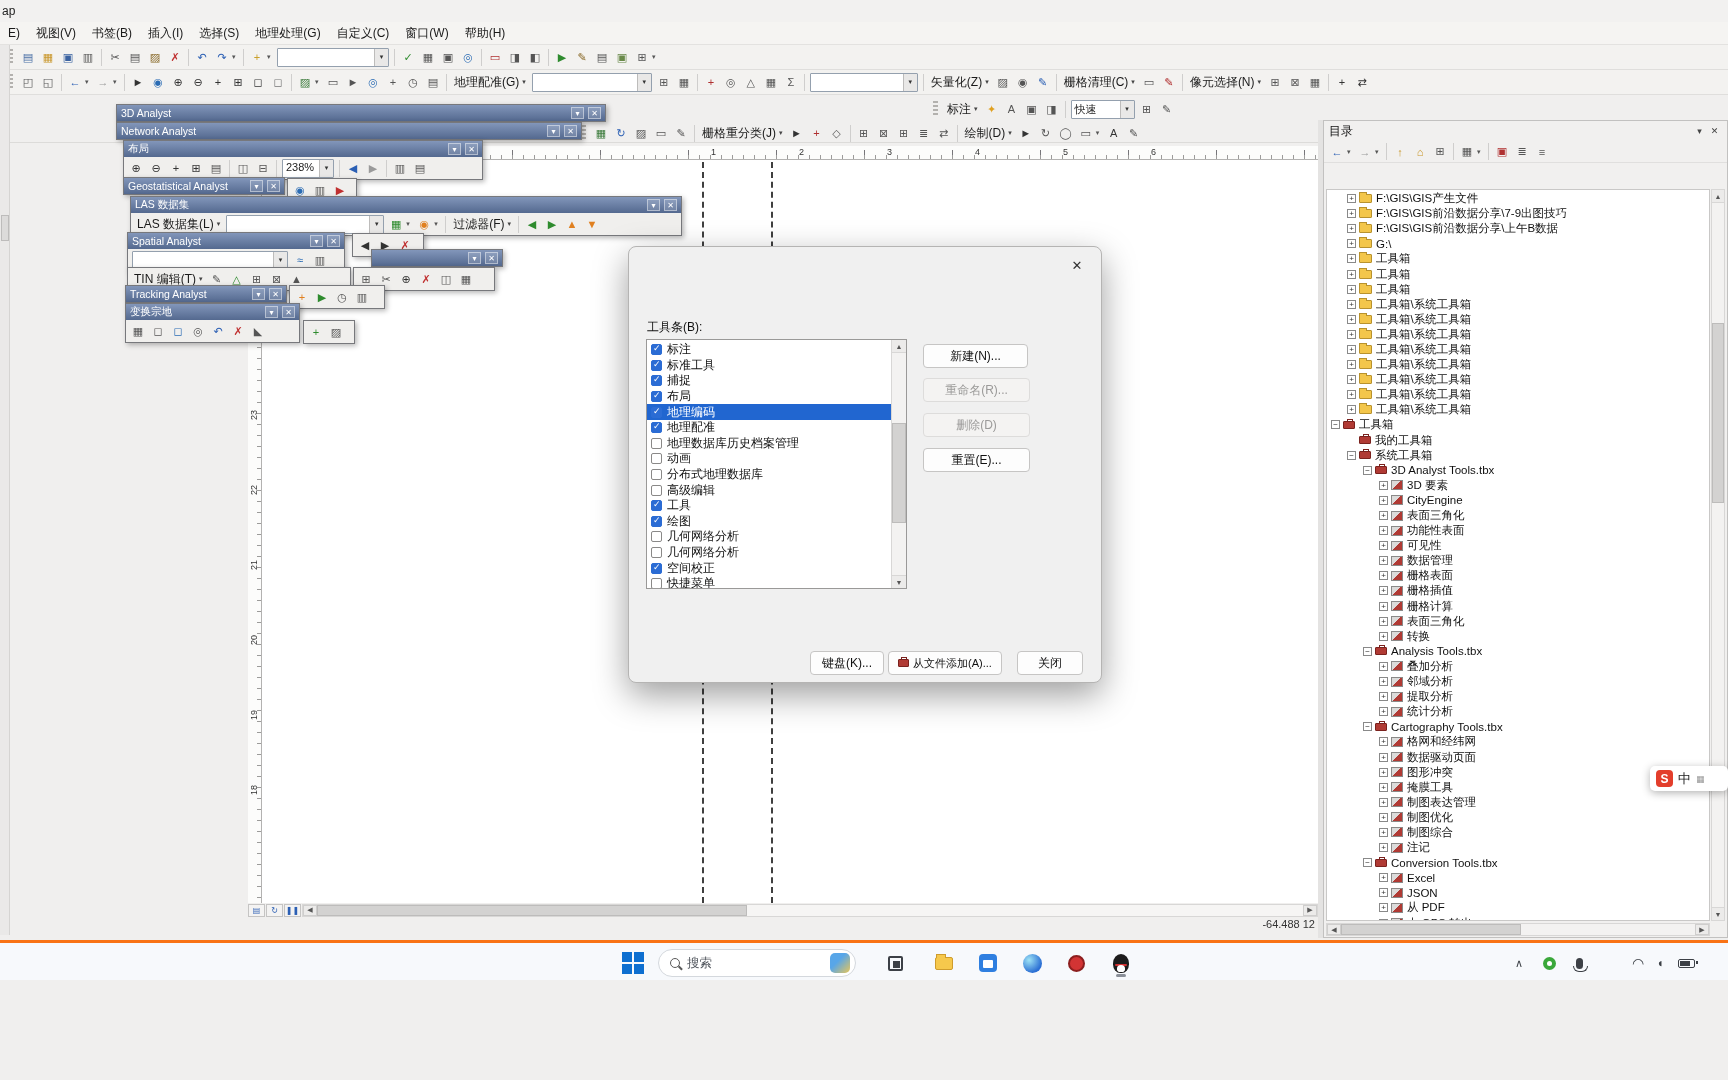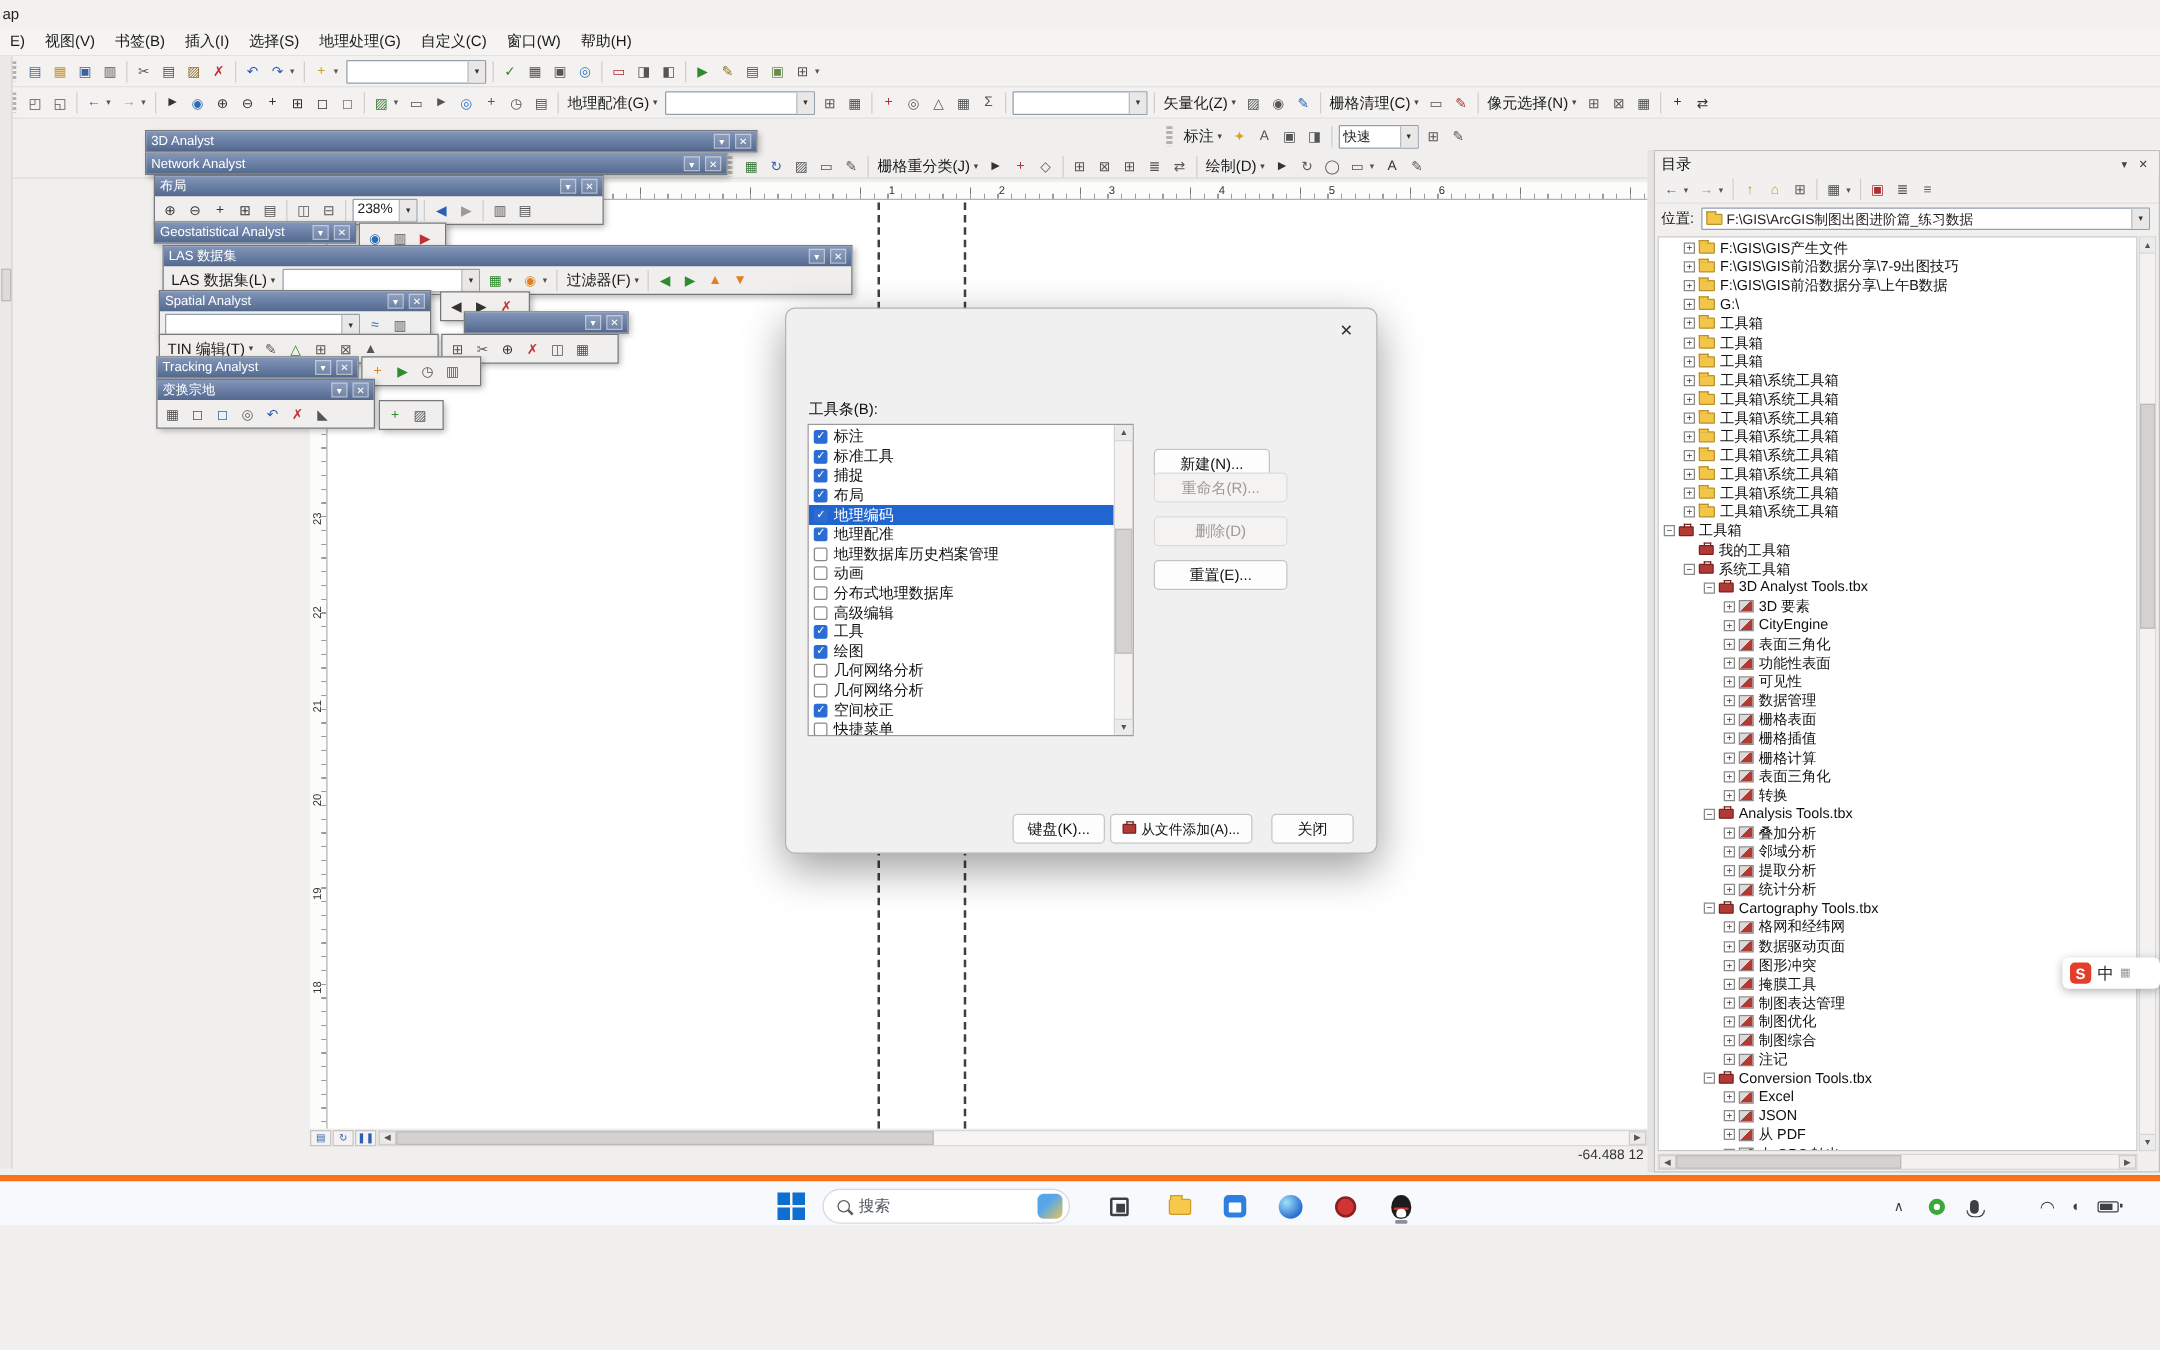--- a/index.html
+++ b/index.html
@@ -156,21 +156,21 @@
     display:flex; align-items:center; justify-content:center; gap:4px;
     font-family:inherit; }
   .dbtn.disabled { color:#9b9a99; background:#f4f3f2; border-color:#dddcdb; }
   .mini-toolbox { width:11px; height:8px; background:#b03a34; border:1px solid #7a221e;
     border-radius:1px; position:relative; flex:none; }
   .mini-toolbox::before { content:''; position:absolute; top:-3px; left:2px; width:4px;
     height:2px; border:1px solid #7a221e; border-bottom:none; }
 
   
   #taskbar { position:absolute; left:0; top:940px; width:1728px; height:40px;
-    background:rgba(247,249,252,.97); border-top:5px solid #f97316; z-index:70; }
+    background:rgba(247,249,252,.97); border-top:3px solid #f97316; z-index:70; }
   .tb-icon { position:absolute; top:5px; width:30px; height:30px; display:flex;
     align-items:center; justify-content:center; border-radius:5px; }
   .win-logo { display:grid; grid-template-columns:10px 10px; grid-template-rows:10px 10px; gap:2px; }
   .win-logo span { background:#0e6fd0; }
   #search-pill { position:absolute; left:658px; top:6px; width:198px; height:28px;
     background:#fff; border:1px solid #d4d8dd; border-radius:14px; display:flex;
     align-items:center; padding:0 5px 0 11px; gap:7px; }
   .mag { width:10px; height:10px; border:1.6px solid #5a5a5a; border-radius:50%;
     position:relative; flex:none; }
   .mag::after { content:''; position:absolute; width:5px; height:1.6px; background:#5a5a5a;
@@ -450,28 +450,20 @@
       <span class="icon" style="color: rgb(201, 150, 42);">⌂</span>
       <span class="icon" style="color: rgb(85, 85, 85);">⊞</span>
       <span class="sep"></span>
       <span class="icon" style="color: rgb(85, 85, 85);">▦</span>
       <span class="mini-arrow">▾</span>
       <span class="sep"></span>
       <span class="icon" style="color: rgb(176, 48, 48);">▣</span>
       <span class="icon" style="color: rgb(85, 85, 85);">≣</span>
       <span class="icon" style="color: rgb(85, 85, 85);">≡</span>
     </div>
-  <div class="cat-location">
-    <span>位置:</span>
-    <span class="combo">
-      <span class="ico-folder" style="margin:4px 0 0 3px;"></span>
-      <span class="combo-text">F:\GIS\ArcGIS制图出图进阶篇_练习数据</span>
-      <span class="combo-btn">▾</span>
-    </span>
-  </div>
   <div id="cat-tree">
       <div class="trow" style="padding-left: 20px;">
         <span class="exp">+</span>
         <span class="ico-folder"></span>
         <span>F:\GIS\GIS产生文件</span>
       </div>
       <div class="trow" style="padding-left: 20px;">
         <span class="exp">+</span>
         <span class="ico-folder"></span>
         <span>F:\GIS\GIS前沿数据分享\7-9出图技巧</span>
@@ -796,21 +788,21 @@
         <span>快捷菜单</span>
       </div>
       <div id="dlg-scroll">
       <span class="sbv-btn">▲</span>
       <span class="sbv-rail">
         <span class="sbv-thumb" style="top:70px;height:100px;"></span>
       </span>
       <span class="sbv-btn bottom">▼</span>
     </div>
     </div>
-  <button class="dbtn" style="left:294px; top:112px; width:93px;">新建(N)...</button>
+  <button class="dbtn" style="left:294px; top:97px; width:105px;">新建(N)...</button>
   <button class="dbtn disabled" style="left:294px; top:131px; width:107px;">重命名(R)...</button>
   <button class="dbtn disabled" style="left:294px; top:166px; width:107px;">删除(D)</button>
   <button class="dbtn" style="left:294px; top:201px; width:107px;">重置(E)...</button>
   <button class="dbtn" style="left:181px; top:404px; width:74px;">键盘(K)...</button>
   <button class="dbtn" style="left:259px; top:404px; width:114px; font-size:11px;">
     <span class="mini-toolbox"></span>
     <span>从文件添加(A)...</span>
   </button>
   <button class="dbtn" style="left:388px; top:404px; width:66px;">关闭</button>
 </div>

